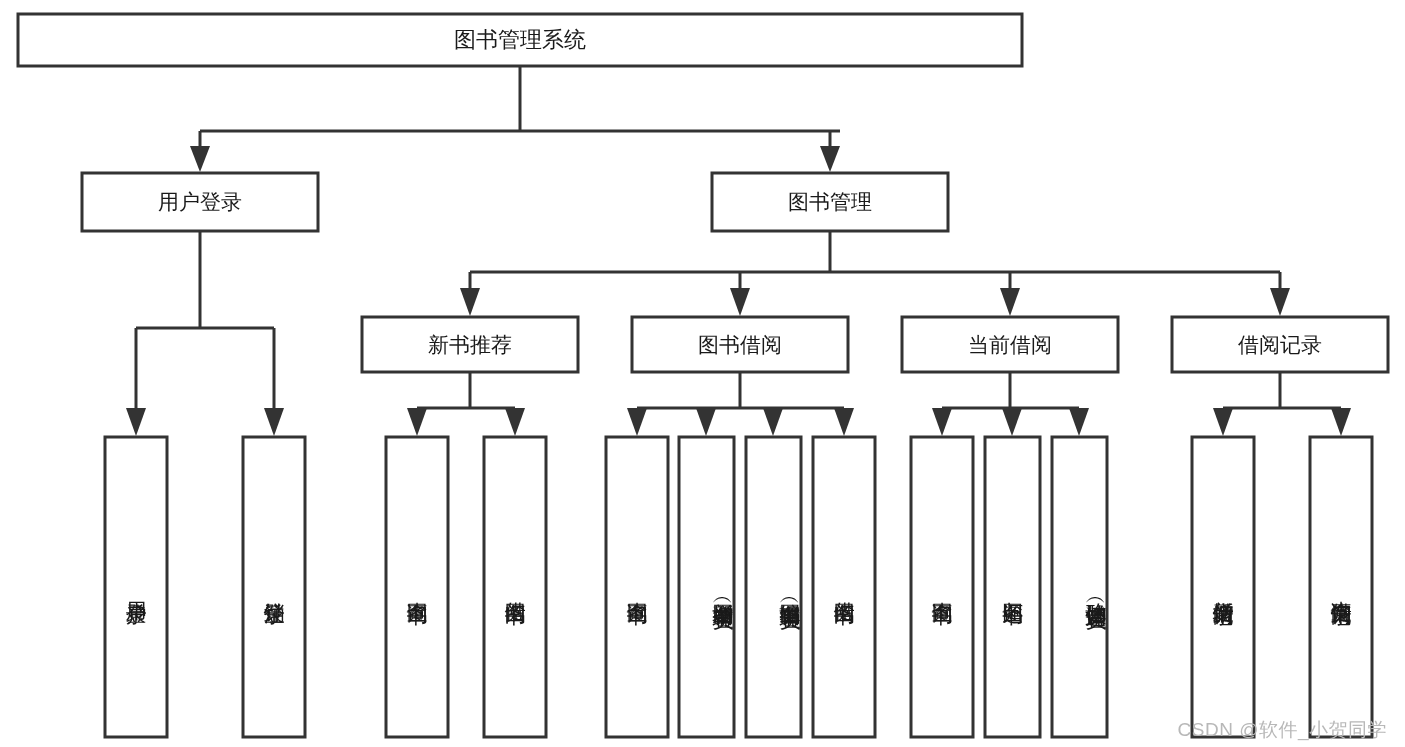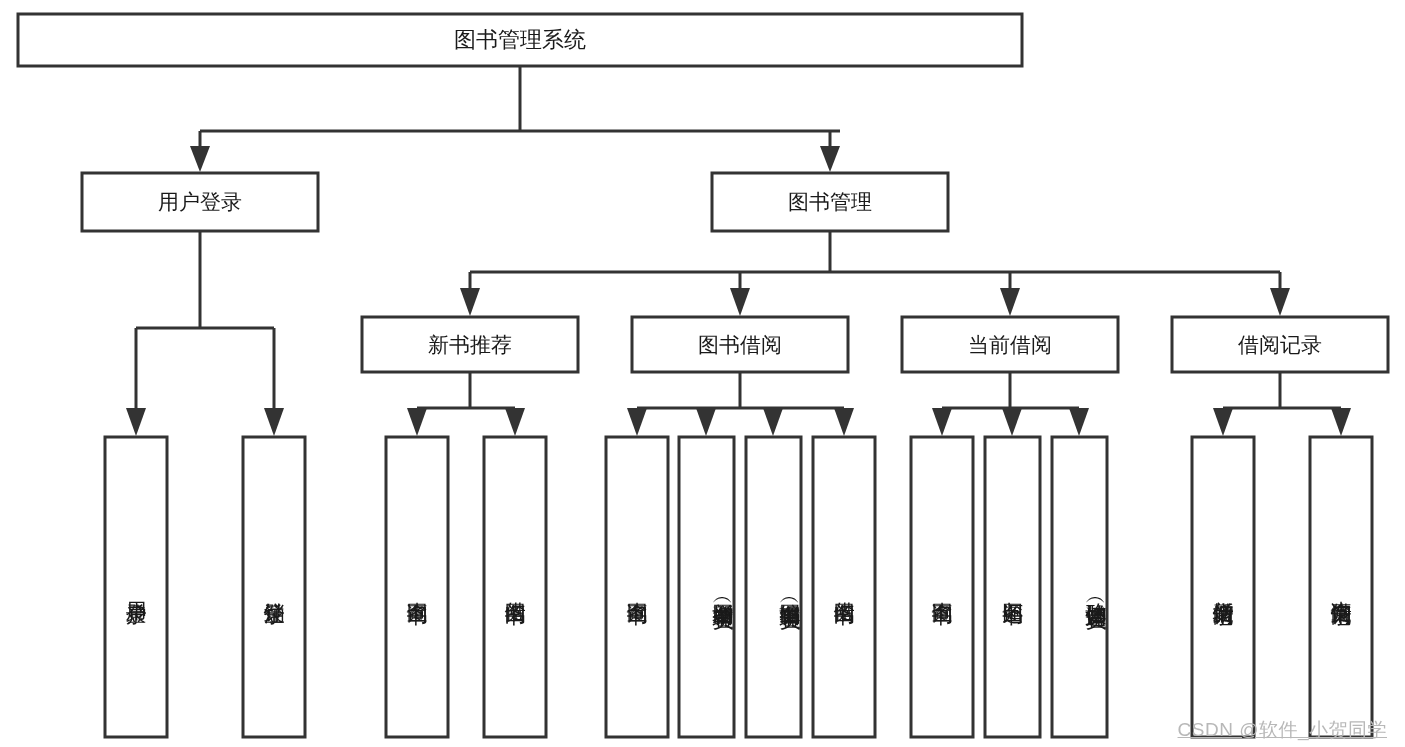--- a/index.html
+++ b/index.html
@@ -77,21 +77,20 @@
   .watermark {
     position: absolute;
     right: 8px;
     bottom: 4px;
     font-family: "Liberation Sans", "DejaVu Sans", sans-serif;
     font-size: 19px;
     color: #b8b8b8;
     letter-spacing: 0.5px;
     user-select: none;
     white-space: nowrap;
-    text-decoration: underline;
   }
 </style>
 </head>
 <body>
 
 <div id="diagram-root">
 
   <svg class="diagram" viewBox="0 0 1405 747">
 
     <g>

